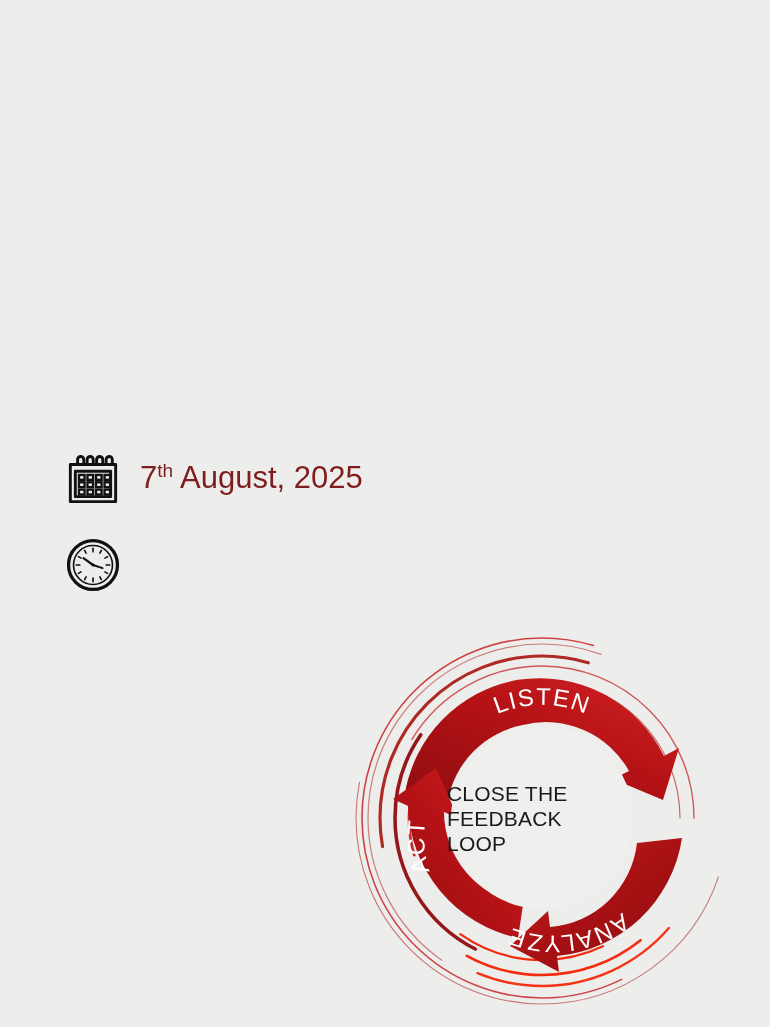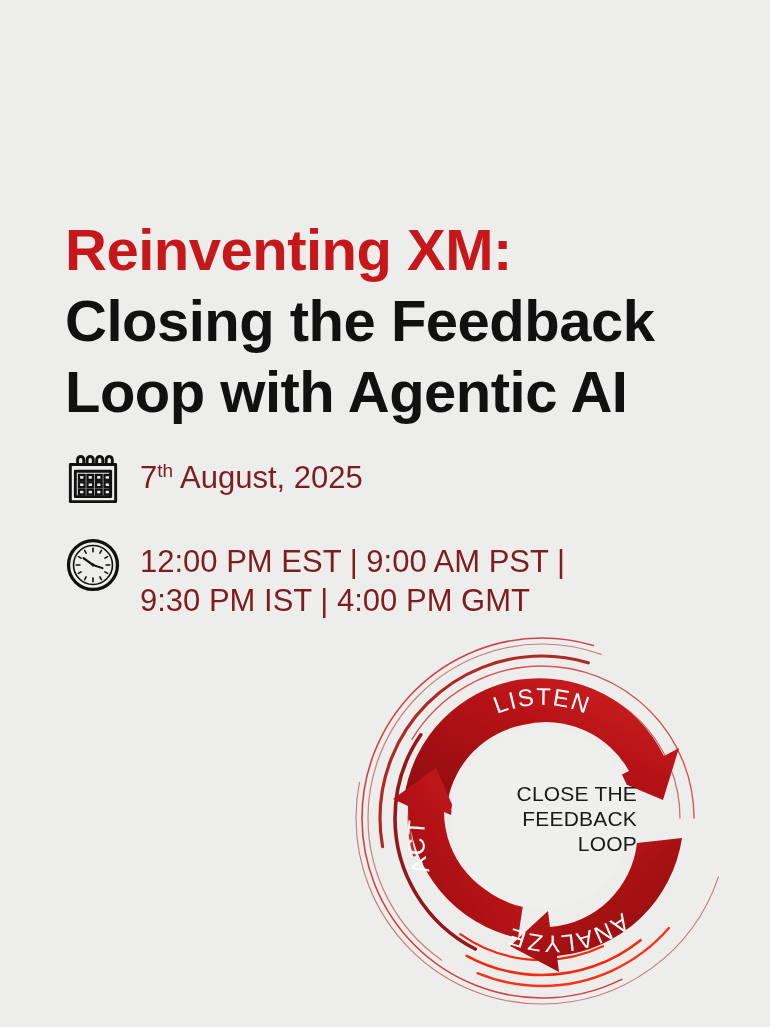--- a/index.html
+++ b/index.html
@@ -92,21 +92,21 @@
     top: 628px;
     width: 380px;
     height: 380px;
   }
   .center-label {
     position: absolute;
     left: 50%;
     top: 50%;
     transform: translate(-50%, -50%);
     width: 190px;
-    text-align: right;
+    text-align: left;
     font-family: "Liberation Sans", sans-serif;
     font-size: 21px;
     line-height: 25px;
     color: #1a1a1a;
     letter-spacing: 0.2px;
     white-space: pre-line;
     pointer-events: none;
   }
 </style>
 </head>
@@ -124,23 +124,20 @@
       <circle cx="-30" cy="1180" r="334" stroke="#c6181a" stroke-width="1.1" opacity="0.45" stroke-dasharray="360 2000" stroke-dashoffset="-720"></circle>
       <circle cx="-30" cy="1180" r="308" stroke="#a81410" stroke-width="2.4" opacity="0.85" stroke-dasharray="330 2000" stroke-dashoffset="-680"></circle>
       <circle cx="-30" cy="1180" r="283" stroke="#c6181a" stroke-width="1.0" opacity="0.4" stroke-dasharray="300 2000" stroke-dashoffset="-640"></circle>
       <circle cx="-30" cy="1180" r="255" stroke="#b01410" stroke-width="10" opacity="1" stroke-dasharray="250 2000" stroke-dashoffset="-600"></circle>
       <circle cx="-30" cy="1180" r="196" stroke="#b01410" stroke-width="12" opacity="1" stroke-dasharray="175 2000" stroke-dashoffset="-455"></circle>
       <circle cx="-30" cy="1180" r="150" stroke="#b01410" stroke-width="11" opacity="1" stroke-dasharray="120 2000" stroke-dashoffset="-348"></circle>
       <circle cx="-30" cy="1180" r="108" stroke="#b01410" stroke-width="10" opacity="1" stroke-dasharray="70 2000" stroke-dashoffset="-258"></circle>
     </g>
   </svg>
 
-  <div class="title-block">
-    <h1 class="title"><span class="accent">Reinventing XM:</span><span> Closing the Feedback Loop with Agentic AI</span></h1>
-  </div>
 
   <div class="info-row" id="date-row">
     <svg class="info-icon" viewBox="0 0 64 64" xmlns="http://www.w3.org/2000/svg">
       <g fill="none" stroke="#111111" stroke-width="3.2" stroke-linecap="round" stroke-linejoin="round">
 
         <path d="M7 16 h50 v41 h-50 z"></path>
 
         <path d="M12.5 23.5 h39 v28 h-39 z"></path>
 
         <path d="M15 15 v-4.5 a3.4 3.4 0 0 1 6.8 0 V15"></path>
@@ -186,22 +183,20 @@
         <line x1="39.6" y1="45.2" x2="41.25" y2="48.05"></line>
         <line x1="15.95" y1="22.75" x2="18.8" y2="24.4"></line>
         <line x1="45.2" y1="39.6" x2="48.05" y2="41.25"></line>
       </g>
       <g stroke="#111111" stroke-linecap="round" fill="none">
         <line x1="32" y1="32" x2="21.5" y2="24.5" stroke-width="2.4"></line>
         <line x1="32" y1="32" x2="42.5" y2="35.5" stroke-width="2.2"></line>
       </g>
       <circle cx="32" cy="32" r="1.6" fill="#111111"></circle>
     </svg>
-    <div class="info-text">12:00 PM EST | 9:00 AM PST |
-9:30 PM IST | 4:00 PM GMT</div>
   </div>
 
   <div id="cycle">
     <svg viewBox="0 0 380 380" width="380" height="380" xmlns="http://www.w3.org/2000/svg">
       <defs>
         <linearGradient id="gListen" x1="0" y1="1" x2="1" y2="0">
           <stop offset="0%" stop-color="#8f0d10"></stop>
           <stop offset="55%" stop-color="#b51216"></stop>
           <stop offset="100%" stop-color="#d42324"></stop>
         </linearGradient>

